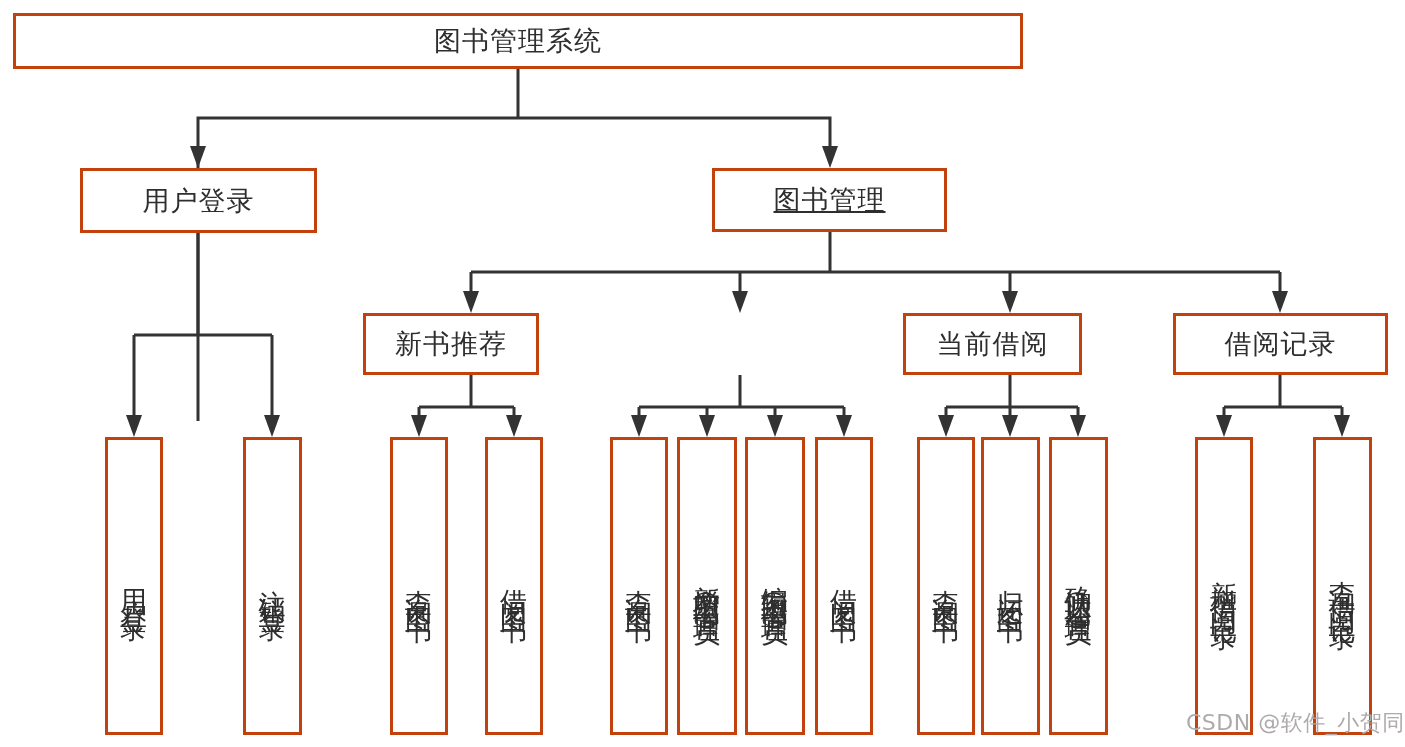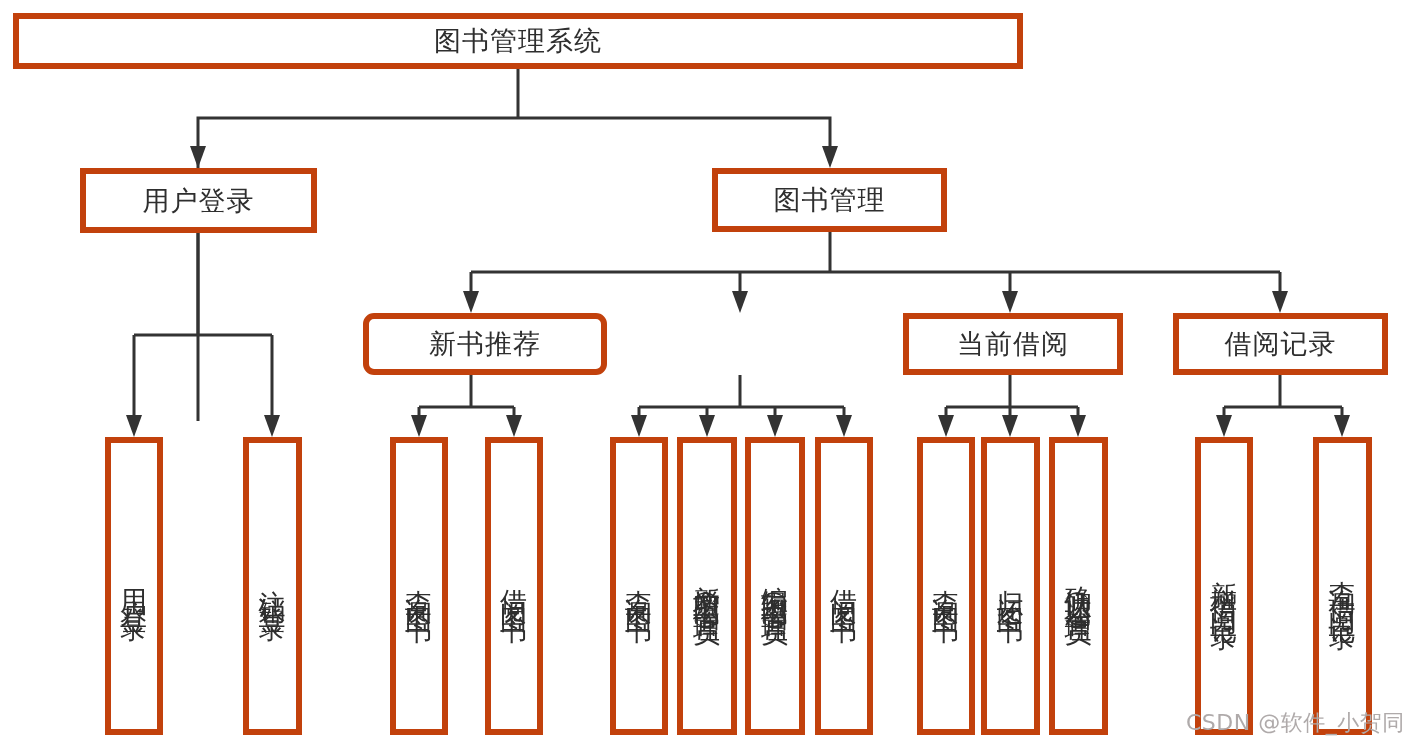--- a/index.html
+++ b/index.html
@@ -8,21 +8,21 @@
     width:1405px;height:747px;
     background:#ffffff;
     font-family:"DejaVu Sans",sans-serif;
     color:#2e2e2e;
     overflow:hidden;
   }
   .wires{position:absolute;left:0;top:0;}
   .box{
     position:absolute;
     box-sizing:border-box;
-    border:6px solid #c2410c;
+    border:3px solid #c2410c;
     background:#ffffff;
     display:flex;
     align-items:center;
     justify-content:center;
   }
   .h .label{
     font-size:27px;
     letter-spacing:1px;
     white-space:nowrap;
     color:#2e2e2e;
@@ -83,28 +83,28 @@
     </g>
   </svg>
 
   <div class="box h" style="left:13px;top:13px;width:1010px;height:56px;">
     <span class="label">图书管理系统</span>
   </div>
 
   <div class="box h" style="left:80px;top:168px;width:237px;height:65px;">
     <span class="label">用户登录</span>
   </div>
-  <div class="box h" style="left:712px;top:168px;width:235px;height:64px;">
+  <div class="box h" style="left:712px;top:168px;width:235px;height:64px;text-decoration:underline;">
     <span class="label">图书管理</span>
   </div>
 
-  <div class="box h" style="left:363px;top:313px;width:244px;height:62px;border-radius:11px;">
+  <div class="box h" style="left:363px;top:313px;width:176px;height:62px;">
     <span class="label">新书推荐</span>
   </div>
-  <div class="box h" style="left:903px;top:313px;width:220px;height:62px;">
+  <div class="box h" style="left:903px;top:313px;width:179px;height:62px;">
     <span class="label">当前借阅</span>
   </div>
   <div class="box h" style="left:1173px;top:313px;width:215px;height:62px;">
     <span class="label">借阅记录</span>
   </div>
 
   <div class="box v" style="left:105px;top:437px;width:58px;height:298px;">
     <span class="label">用户登录</span>
   </div>
   <div class="box v" style="left:243px;top:437px;width:59px;height:298px;">

